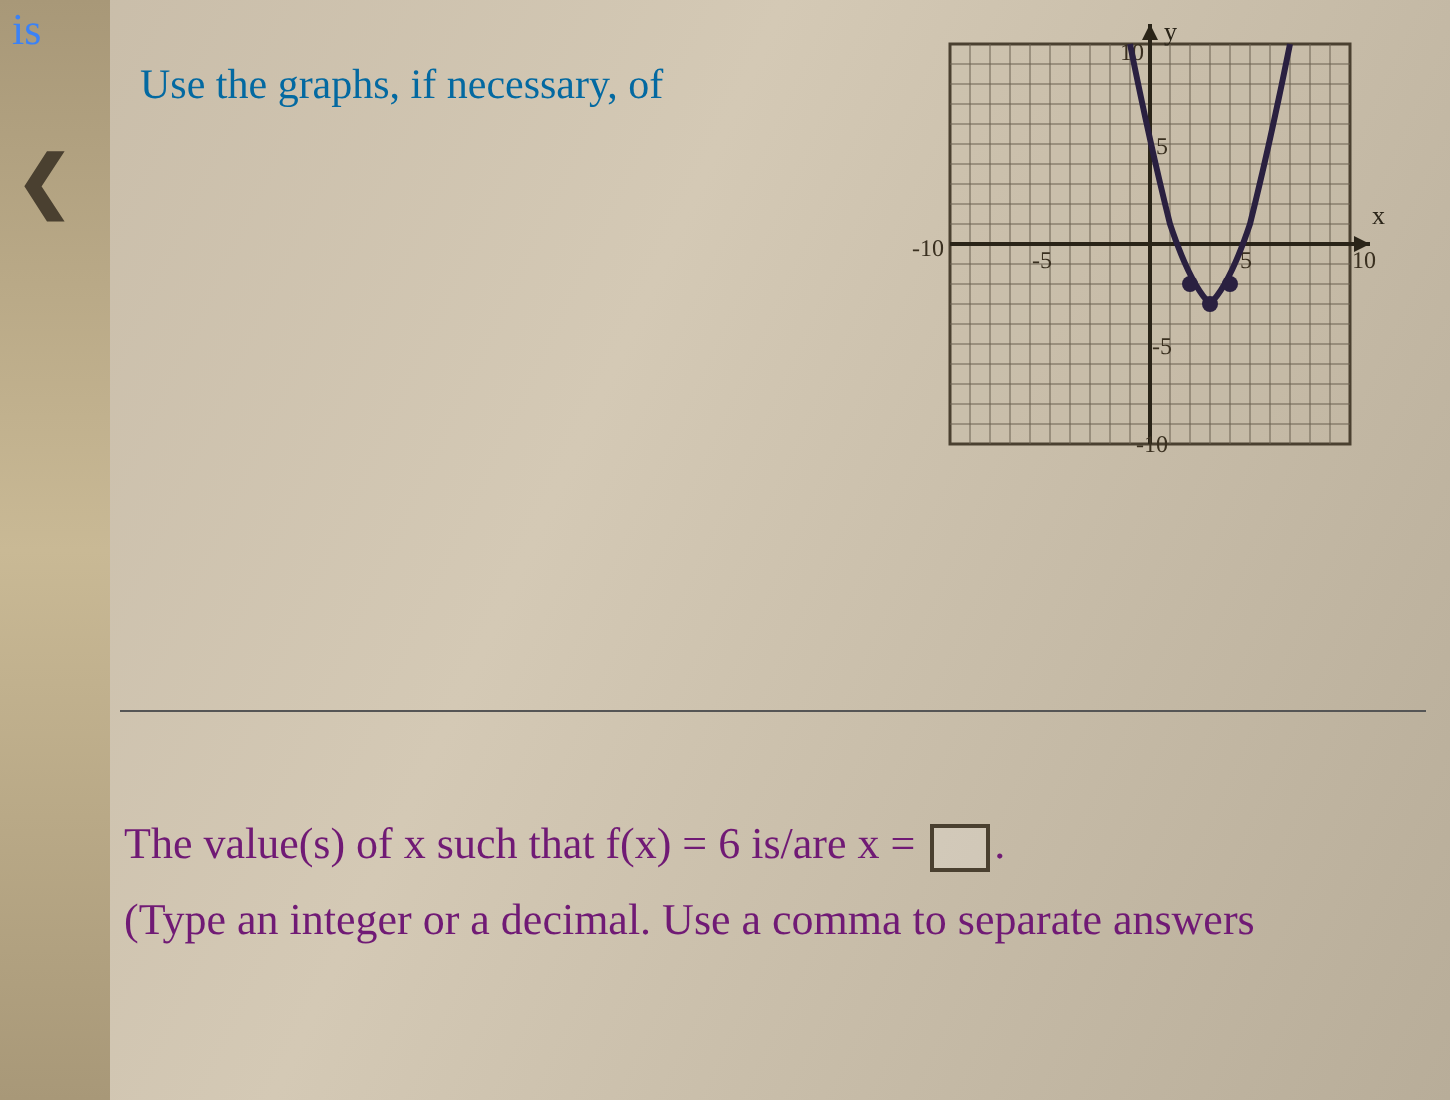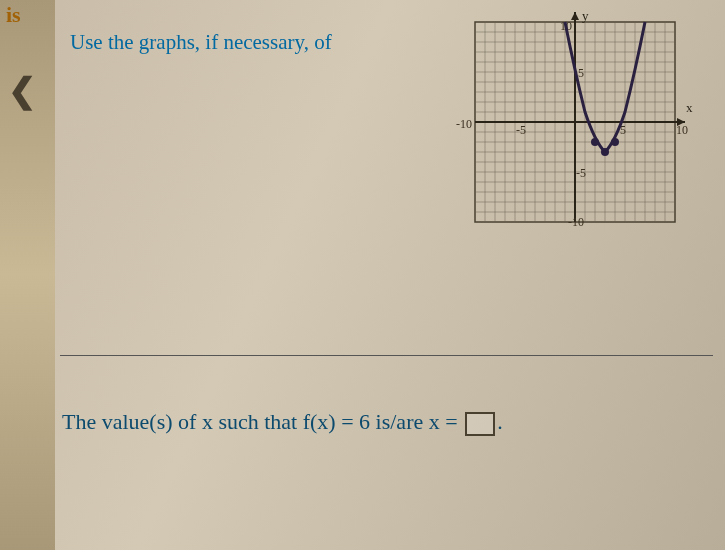--- a/index.html
+++ b/index.html
@@ -24,23 +24,23 @@
       left: 8px;
       top: 70px;
       font-size: 34px;
       color: #4a4030;
       font-weight: bold;
     }
     .top-corner {
       position: absolute;
       left: 0;
       top: 0;
-      color: #a16207;
+      color: #3b82f6;
       font-size: 22px;
-      font-weight: bold;
+      font-weight: normal;
       padding: 2px 6px;
     }
     .question-area {
       position: absolute;
       left: 70px;
       top: 28px;
       width: 340px;
       color: #0369a1;
       font-size: 21px;
       line-height: 1.35;
@@ -62,21 +62,21 @@
       right: 12px;
       top: 355px;
       height: 1px;
       background: #555;
     }
     .answer-area {
       position: absolute;
       left: 62px;
       top: 405px;
       right: 25px;
-      color: #0c4a6e;
+      color: #701a75;
       font-size: 22px;
       line-height: 1.55;
     }
     .answer-box {
       display: inline-block;
       width: 30px;
       height: 24px;
       border: 2px solid #4a4030;
       background: rgba(255,255,255,0.2);
       vertical-align: middle;
@@ -160,13 +160,14 @@
   </svg>
 </div>
 
 <div class="divider"></div>
 
 <div class="answer-area">
   <div>
     <span>The value(s) of x such that f(x) = 6 is/are x =</span>
     <span class="answer-box"></span><span>.</span>
   </div>
+  <div class="hint">(Type an integer or a decimal. Use a comma to separate answers</div>
 </div>
 
 </body></html>

